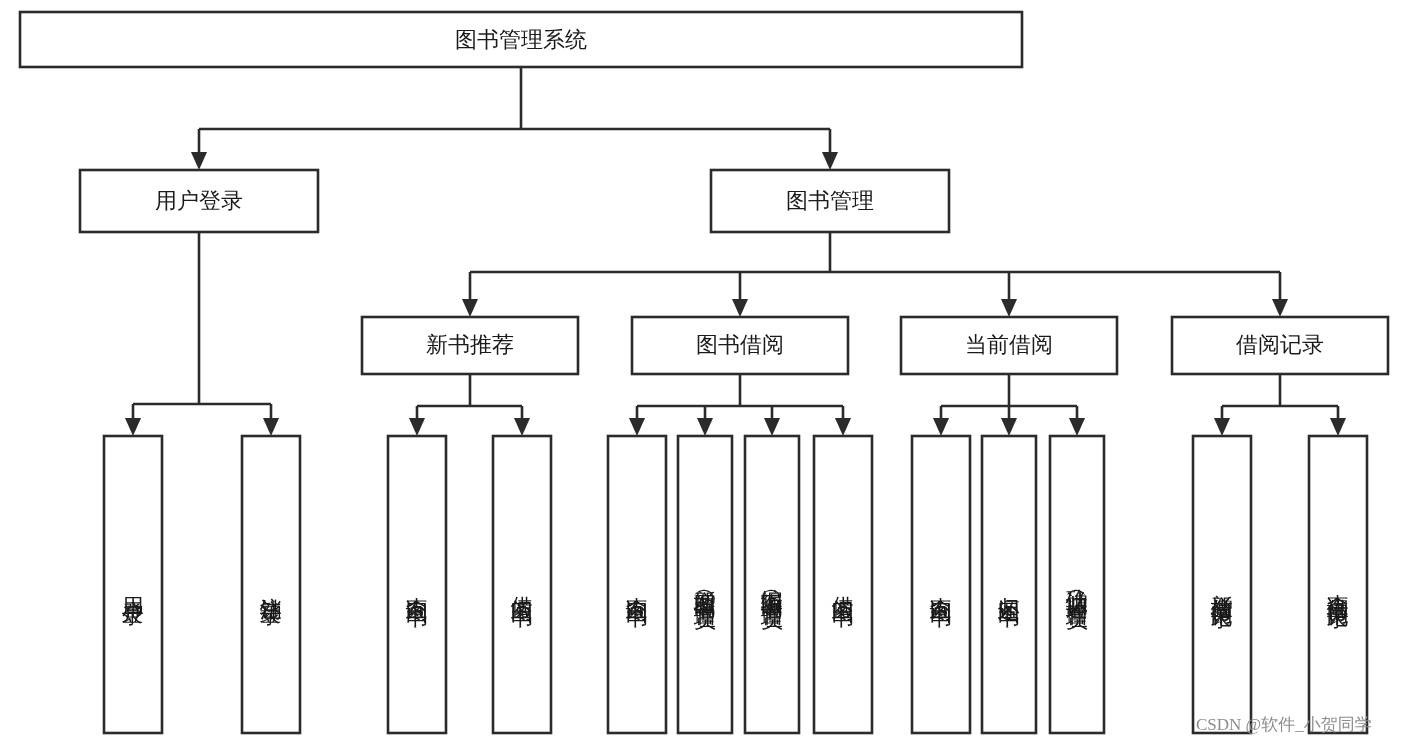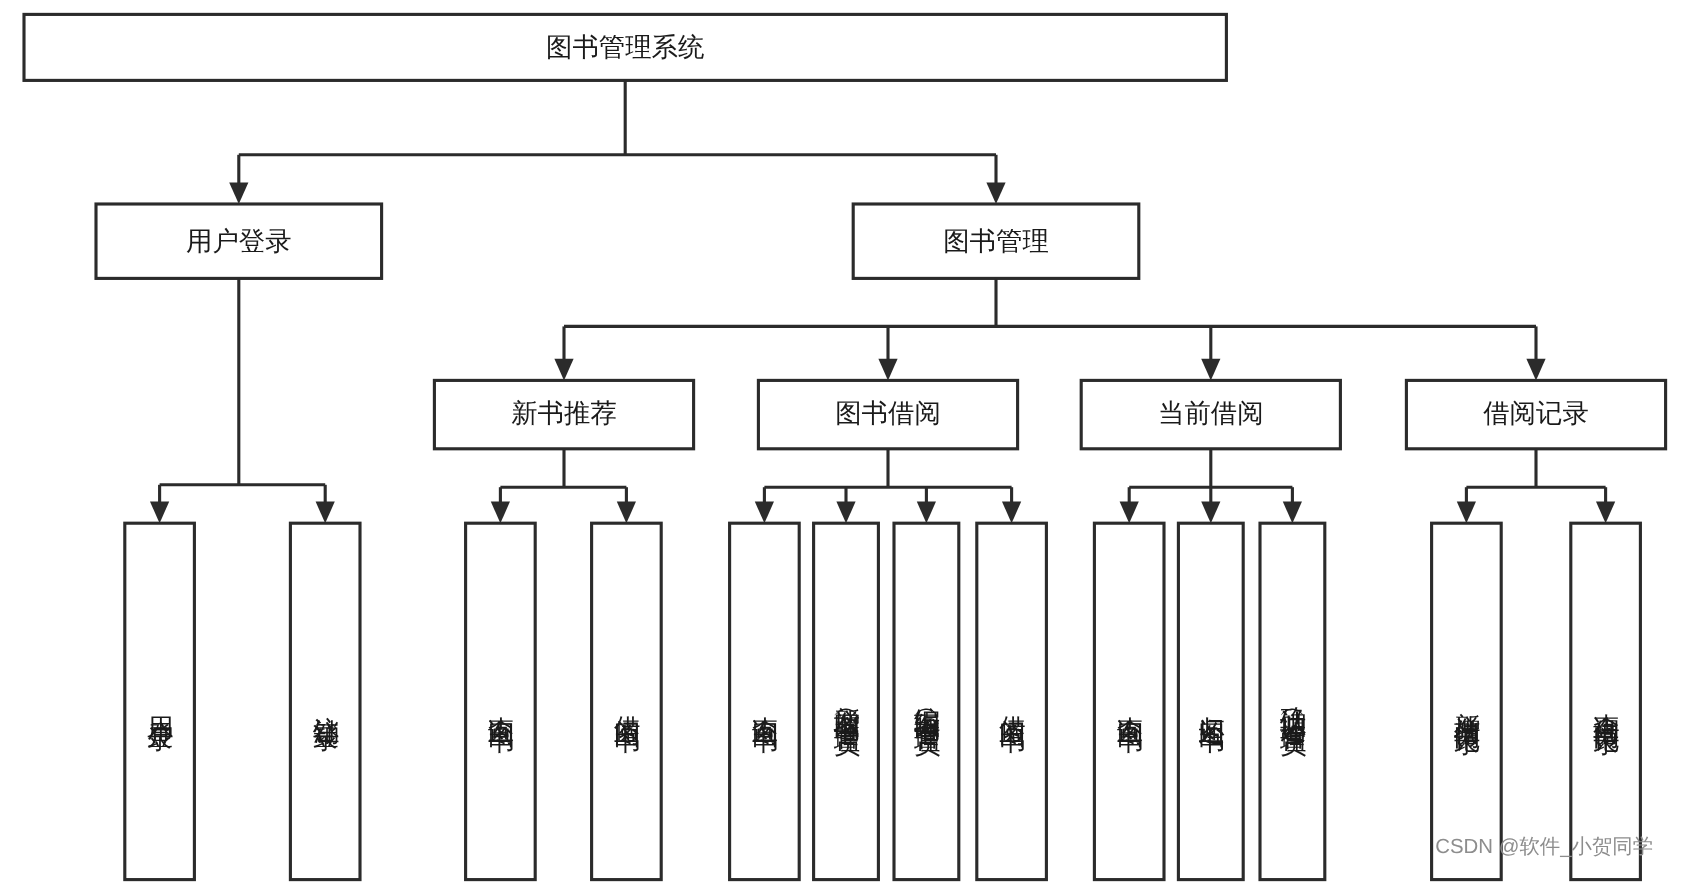--- a/index.html
+++ b/index.html
@@ -60,26 +60,26 @@
     color: #1a1a1a;
     letter-spacing: 3px;
     display: flex;
     align-items: center;
     justify-content: center;
     white-space: nowrap;
     pointer-events: none;
   }
   .watermark {
     position: absolute;
-    font-family: Liberation Sans, sans-serif;
+    font-family: Liberation Serif, serif;
     font-size: 17px;
     color: #8d8d8d;
     white-space: nowrap;
     left: 1196px;
-    top: 694px;
+    top: 713px;
   }
 </style>
 </head>
 <body>
 
 <div id="diagram-root">
 
   <svg id="diagram-canvas" viewBox="0 0 1405 747" xmlns="http://www.w3.org/2000/svg">
 
     <g>

